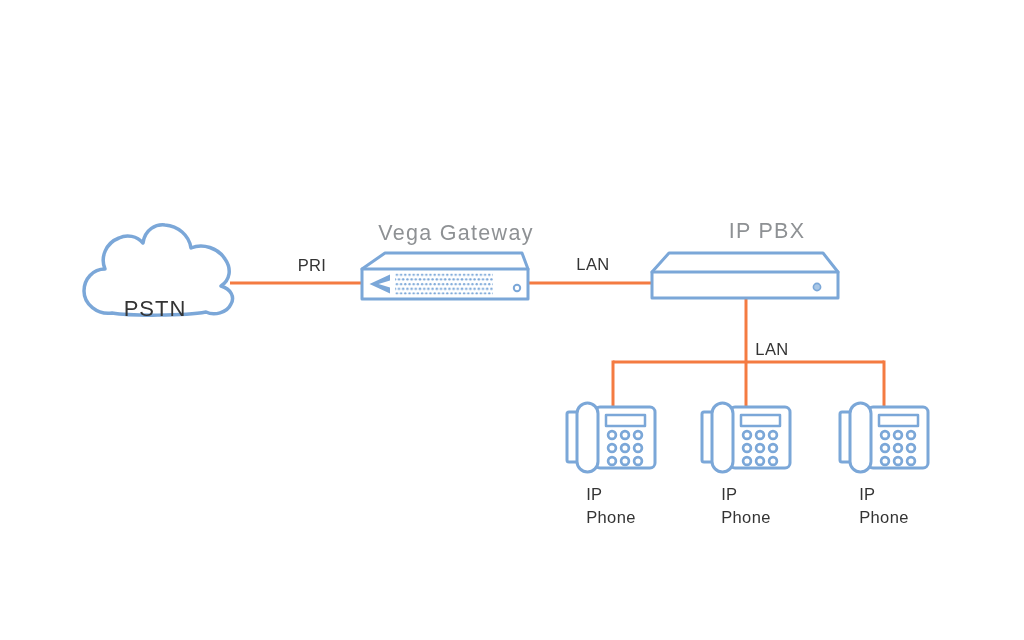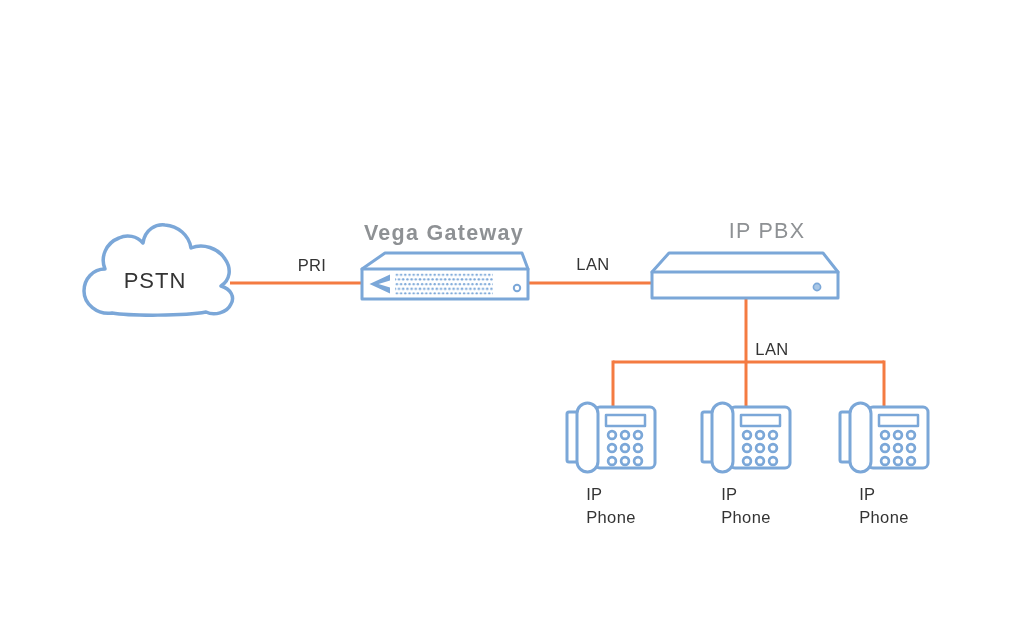--- a/index.html
+++ b/index.html
@@ -27,21 +27,21 @@
   .dot-soft { fill: #A9C7E6; stroke: var(--device, #7BA7D8); stroke-width: 1.6; }
 
   
   .lbl {
     position: absolute;
     transform: translate(-50%, -50%);
     white-space: nowrap;
     color: var(--label, #343434);
   }
   .lbl-small { font-size: 16.5px; letter-spacing: 0.4px; }
-  .lbl-pstn  { font-size: 22px;  letter-spacing: 1px; }
+  .lbl-pstn  { font-size: 22px;  letter-spacing: 1px; margin-top: 28px; }
   .lbl-title { font-size: 21.5px; letter-spacing: 1.3px; color: var(--title, #8E9194); }
   .phone-label {
     position: absolute;
     transform: translateX(-50%);
     text-align: left;
     font-size: 16.5px;
     line-height: 23px;
     letter-spacing: 0.4px;
     color: var(--label, #343434);
   }
@@ -152,21 +152,21 @@
           <circle class="dev sw27" cx="47" cy="61" r="3.9"></circle>
             <circle class="dev sw27" cx="60" cy="61" r="3.9"></circle>
             <circle class="dev sw27" cx="73" cy="61" r="3.9"></circle>
         </g>
       </g>
     </g>
   </svg>
 
   <div class="lbl lbl-pstn" style="left:155px; top:281px;">PSTN</div>
   <div class="lbl lbl-small" style="left:296px; top:265px;margin-left:16px;">PRI</div>
-  <div class="lbl lbl-title" style="left:444px; top:233px;font-weight:bold;">Vega Gateway</div>
+  <div class="lbl lbl-title" style="left:456px; top:233px;">Vega Gateway</div>
   <div class="lbl lbl-small" style="left:593px; top:264px;">LAN</div>
   <div class="lbl lbl-title" style="left:767px; top:231px;">IP PBX</div>
   <div class="lbl lbl-small" style="left:772px; top:349px;">LAN</div>
 
   <div class="phone-label" style="left:611px; top:483px;">
     <span>IP</span>
     <span>Phone</span>
   </div>
   <div class="phone-label" style="left:746px; top:483px;">
     <span>IP</span>

